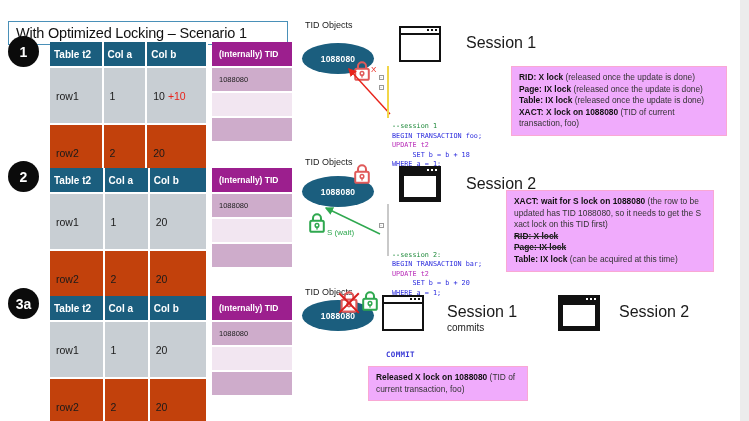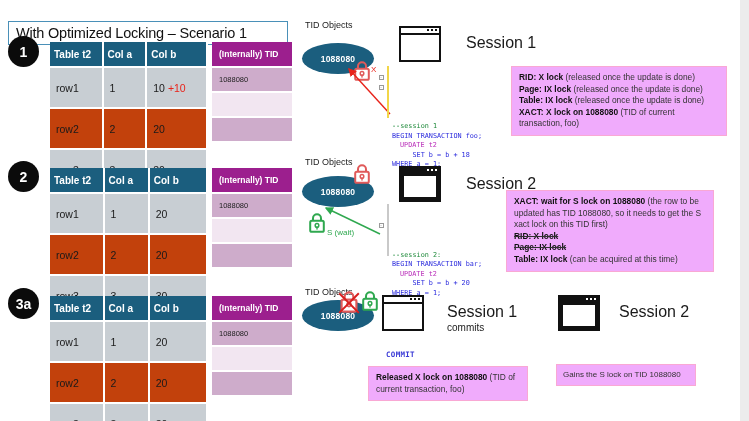--- a/index.html
+++ b/index.html
@@ -16,21 +16,21 @@
 
   
   .badge{position:absolute;width:31px;height:31px;border-radius:50%;background:#0b0b0b;
          color:#fff;display:flex;align-items:center;justify-content:center;
          font-size:14px;font-weight:600;}
 
   
   .tbl{position:absolute;border-collapse:collapse;font-size:10.5px;}
   .tbl th{background:#1b5e7e;color:#fff;font-size:10px;font-weight:bold;text-align:left;
           padding:4px 4px;height:16px;border-right:2px solid #fff;white-space:nowrap;}
-  .tbl td{padding:12px 6px;height:15px;color:#1a1a1a;font-size:10.5px;
+  .tbl td{padding:20px 6px;height:15px;color:#1a1a1a;font-size:10.5px;
           border-right:2px solid #fff;border-top:2px solid #fff;white-space:nowrap;}
   .tbl tr.r-odd td{background:#c8ced3;}
   .tbl tr.r-even td{background:#c2410c;}
   .c-red{color:#e8231a;}
   .c-blue{color:#3aaee0;}
 
   .tidtbl{position:absolute;border-collapse:collapse;}
   .tidtbl th{background:#9c1f8e;color:#fff;font-size:8.5px;font-weight:bold;text-align:left;
              padding:4px 7px;height:16px;white-space:nowrap;}
   .tidtbl td{height:15px;padding:4px 7px;font-size:7.5px;color:#222;border-top:2px solid #fff;
@@ -60,21 +60,21 @@
   .win.solid .dots i{background:#fff;}
 
   
   .code{position:absolute;font-family:"DejaVu Sans Mono",monospace;font-size:6.8px;
         line-height:9.4px;white-space:pre;color:#222;}
   .code .yline{position:absolute;left:9px;top:0;bottom:0;width:1.6px;background:#f2d648;}
   .code .gline{position:absolute;left:9px;top:0;bottom:0;width:1.6px;background:#c9c9c9;}
   .code .txt{position:relative;margin-left:14px;}
   .k-green{color:#1f8a3b;}
   .k-blue{color:#2b2bdd;}
-  .k-mag{color:#b82ab8;margin-left:8px;}
+  .k-mag{color:#b82ab8;}
   .box-glyph{position:absolute;left:0.5px;width:5px;height:5px;border:1px solid #9a9a9a;
              background:#fff;box-sizing:border-box;font-size:5px;line-height:3px;text-align:center;
              color:#555;}
 
   
   .note{position:absolute;border:1px solid #f9a8d4;background:#f0abfc;box-sizing:border-box;
         padding:5px 7px;font-size:8.4px;line-height:11.6px;color:#333;}
   .note b{color:#111;}
   .strike{text-decoration:line-through;}
 
@@ -385,16 +385,15 @@
         </div>
   </div>
   <div class="sess" style="left:619px;top:303px;">Session 2</div>
 
   <div class="commit" style="left:386px;top:350px;">COMMIT</div>
 
   <div class="note" style="left:368px;top:366px;width:160px;">
     <b>Released X lock on 1088080</b><span> (TID of current transaction, foo)</span>
   </div>
 
-  <div class="note" style="left:556px;top:364px;width:140px;padding:4px 6px;font-size:8px;">Gains the S lock on TID 1088080</div>
 
 </div>
 </div>
 
 </body></html>

